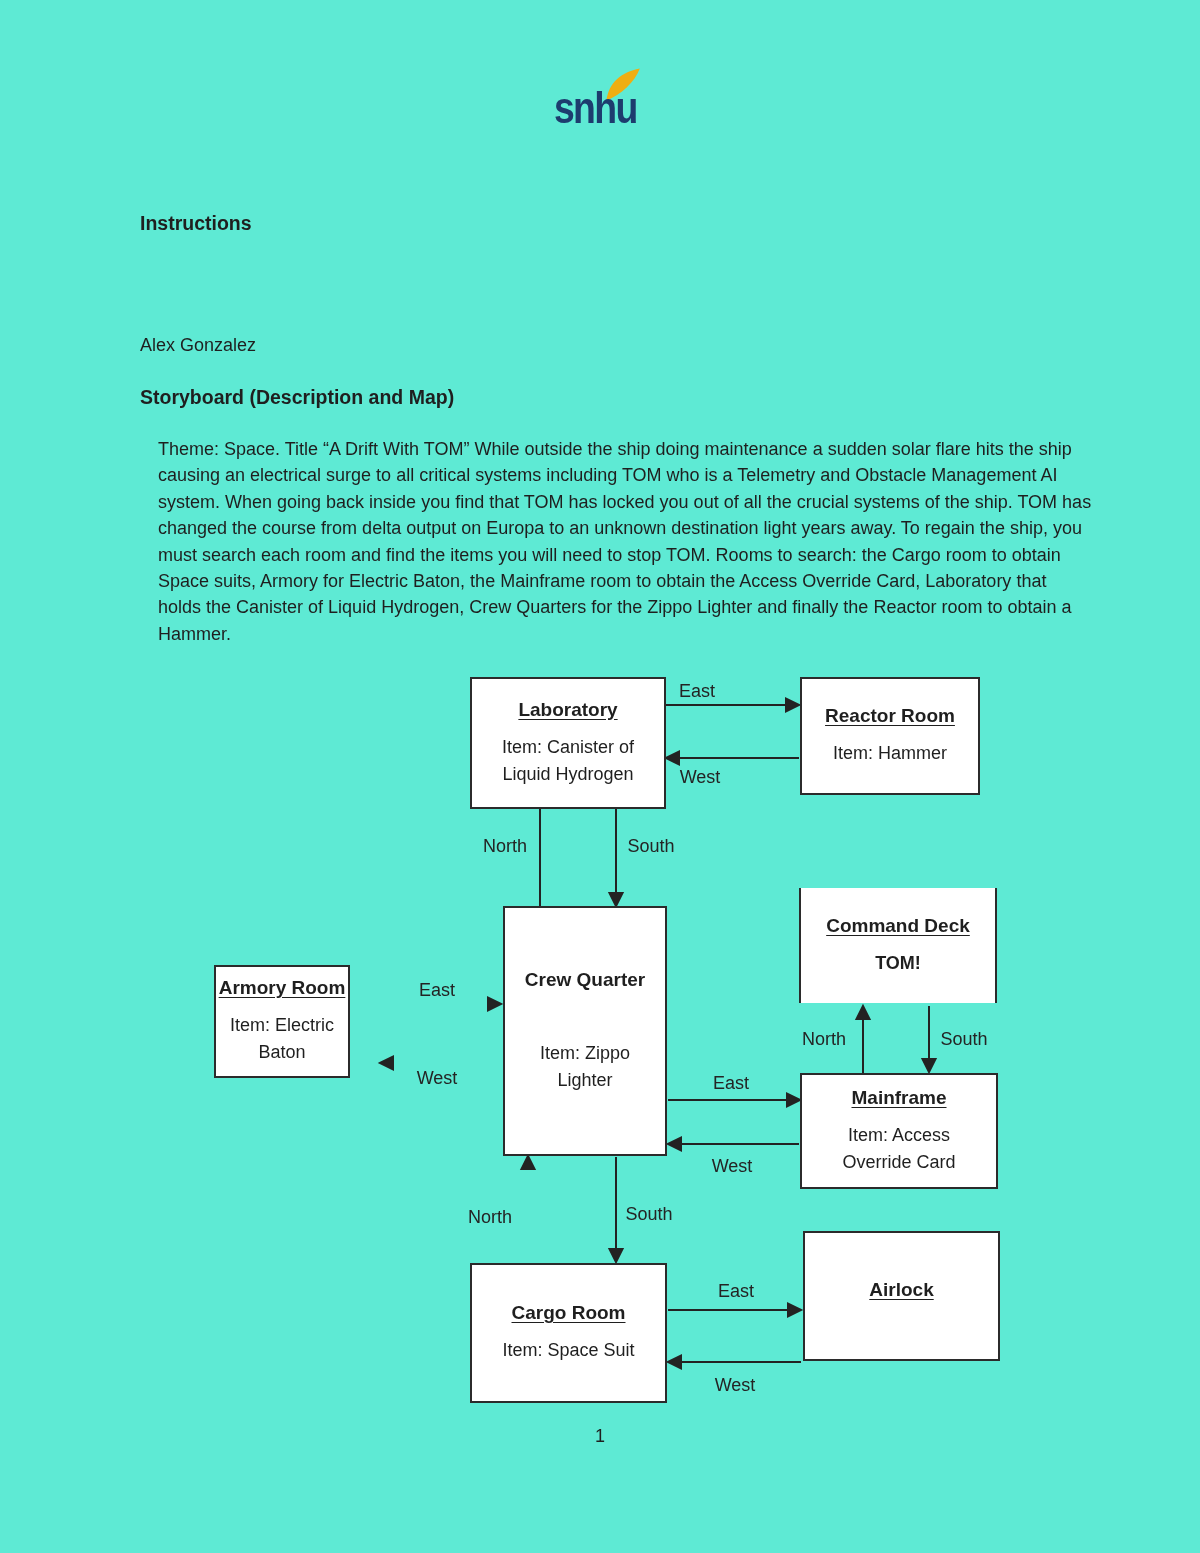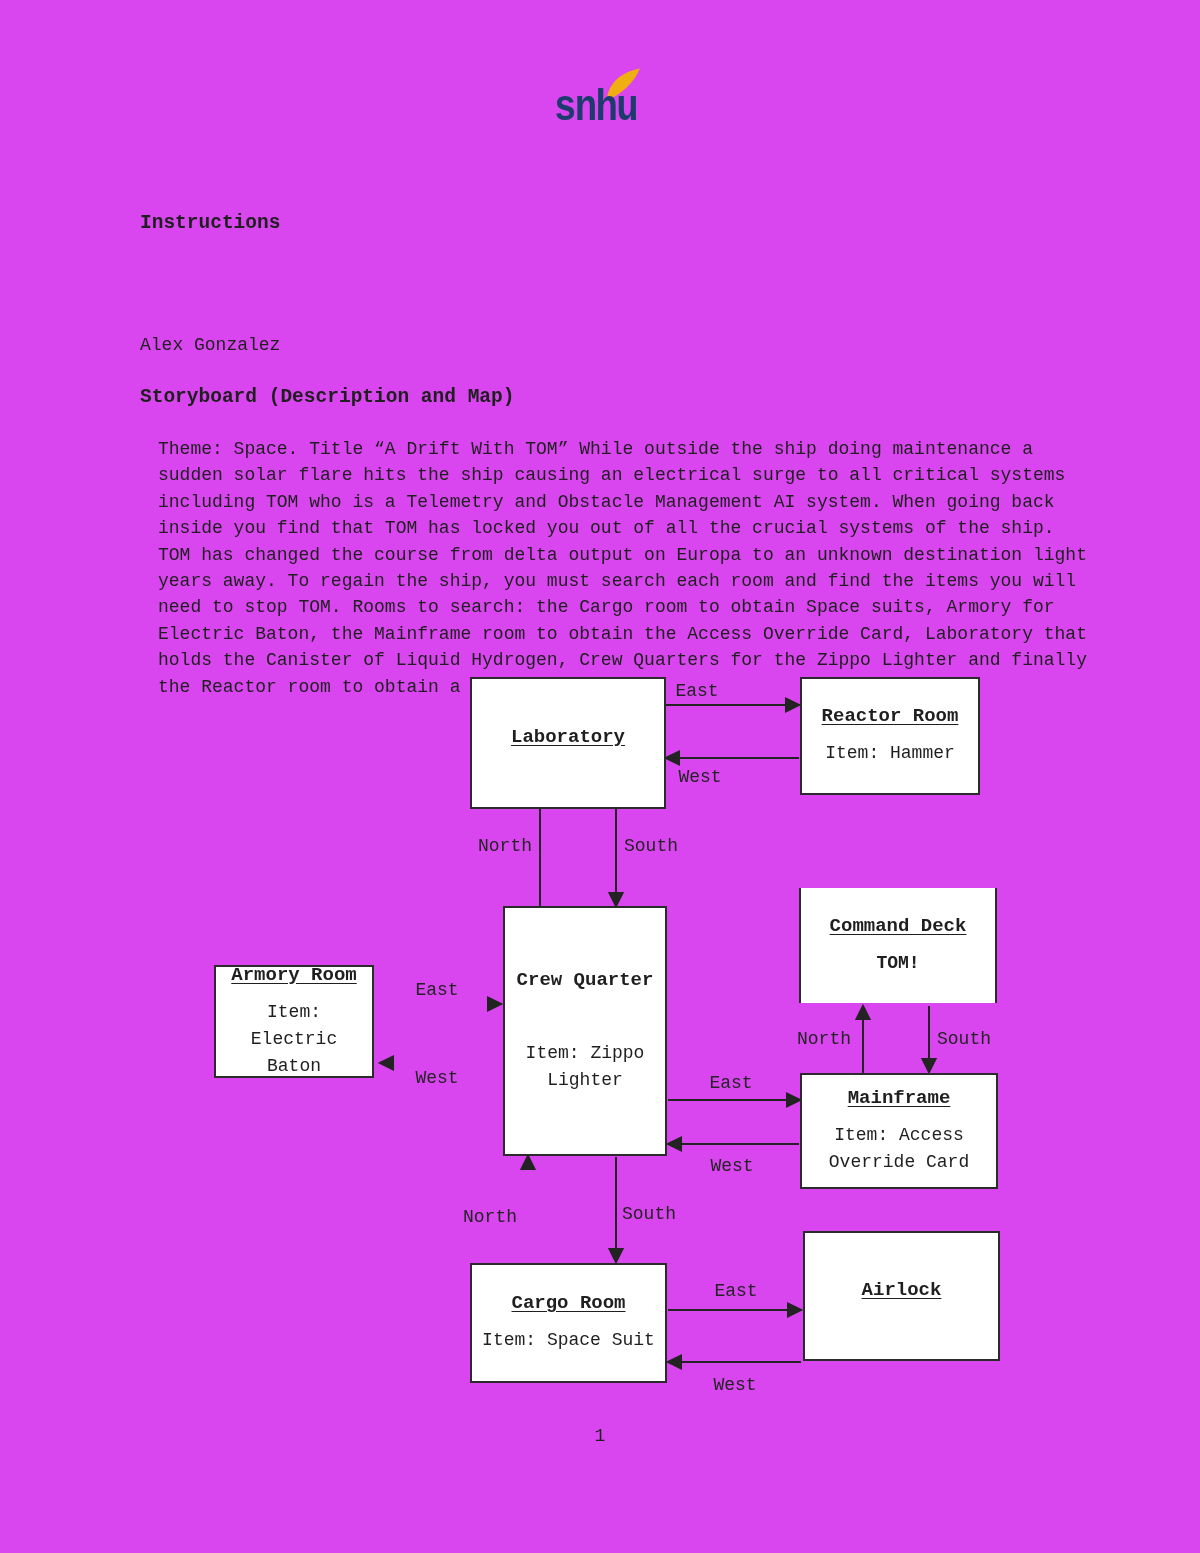--- a/index.html
+++ b/index.html
@@ -1,18 +1,18 @@
 <!DOCTYPE html>
 <html><head>
 <meta charset="utf-8">
 <style>
   html,body{margin:0;padding:0;background:#fff;}
   .page{
-    position:relative;width:1200px;height:1553px;background:#d946ef;
-    font-family:Liberation Mono, monospace;color:#1f1f1f;overflow:hidden;
+    position:relative;width:1200px;height:1553px;background:#5eead4;
+    font-family:Liberation Sans, sans-serif;color:#1f1f1f;overflow:hidden;
   }
   
   .logo{position:absolute;left:552px;top:70px;width:110px;height:70px;}
   .logo-leaf{position:absolute;left:50px;top:0;}
   .logo-text{
     position:absolute;left:2px;top:16px;font-size:44px;font-weight:700;line-height:1;
     color:#1d3c6e;letter-spacing:-2px;transform:scaleX(.85);transform-origin:left top;
   }
   .doc-title{
     position:absolute;left:0;top:141px;width:100%;text-align:center;
@@ -95,48 +95,49 @@
 
         <line x1="668" y1="650" x2="789" y2="650"></line>
         <polygon points="801,650 788,643.5 788,656.5"></polygon>
         <line x1="801" y1="702" x2="680" y2="702"></line>
         <polygon points="668,702 681,695.5 681,708.5"></polygon>
       </g>
     </svg>
 
     <div class="room" style="left:470px;top:17px;width:196px;height:132px;">
       <div class="room-title">Laboratory</div>
+      <div class="room-item">Item: Canister of Liquid Hydrogen</div>
     </div>
 
     <div class="room" style="left:800px;top:17px;width:180px;height:118px;">
       <div class="room-title">Reactor Room</div>
       <div class="room-item">Item: Hammer</div>
     </div>
 
     <div class="room" style="left:503px;top:246px;width:164px;height:250px;gap:36px;">
       <div class="room-title nou">Crew Quarter</div>
       <div class="room-item">Item: Zippo Lighter</div>
     </div>
 
-    <div class="room" style="left:214px;top:305px;width:160px;height:113px;">
+    <div class="room" style="left:214px;top:305px;width:136px;height:113px;">
       <div class="room-title">Armory Room</div>
       <div class="room-item">Item: Electric Baton</div>
     </div>
 
     <div class="room room-open" style="left:799px;top:228px;width:198px;height:115px;">
       <div class="room-title">Command Deck</div>
       <div class="room-item b">TOM!</div>
     </div>
 
     <div class="room" style="left:800px;top:413px;width:198px;height:116px;">
       <div class="room-title">Mainframe</div>
       <div class="room-item">Item: Access Override Card</div>
     </div>
 
-    <div class="room" style="left:470px;top:603px;width:197px;height:120px;">
+    <div class="room" style="left:470px;top:603px;width:197px;height:140px;">
       <div class="room-title">Cargo Room</div>
       <div class="room-item">Item: Space Suit</div>
     </div>
 
     <div class="room" style="left:803px;top:571px;width:197px;height:130px;">
       <div class="room-title">Airlock</div>
     </div>
 
     <span class="dir" style="left:697px;top:21px;">East</span>
     <span class="dir" style="left:700px;top:107px;">West</span>

